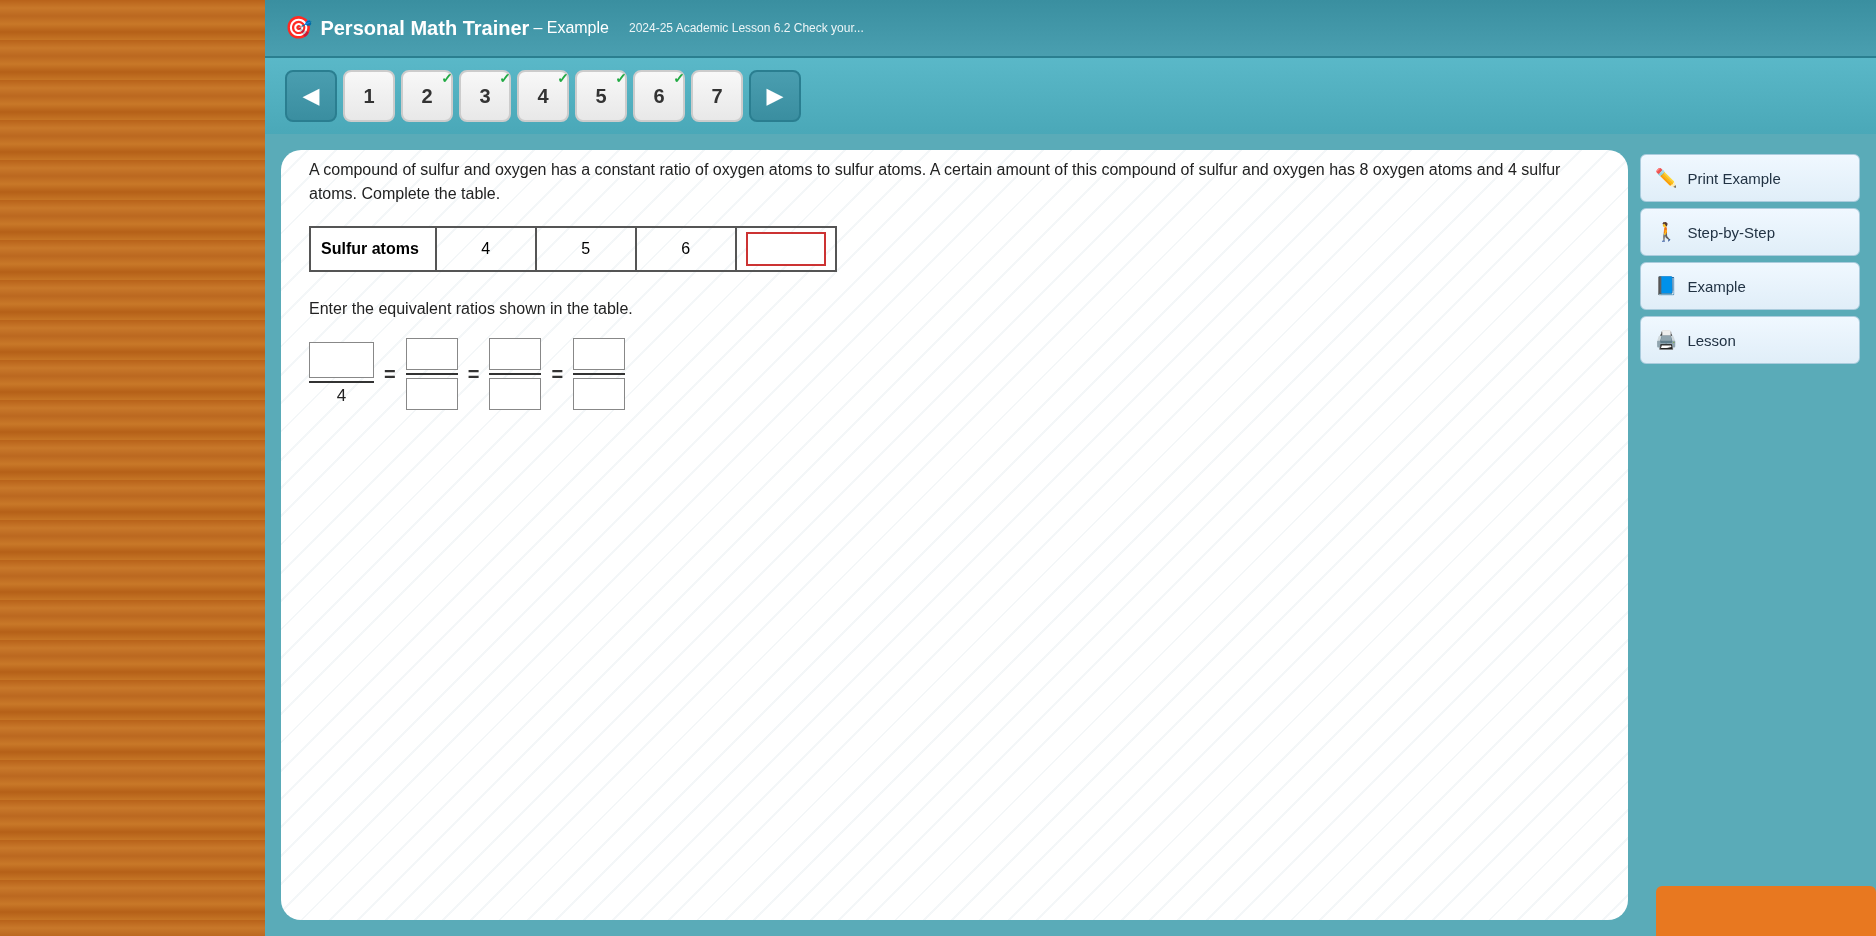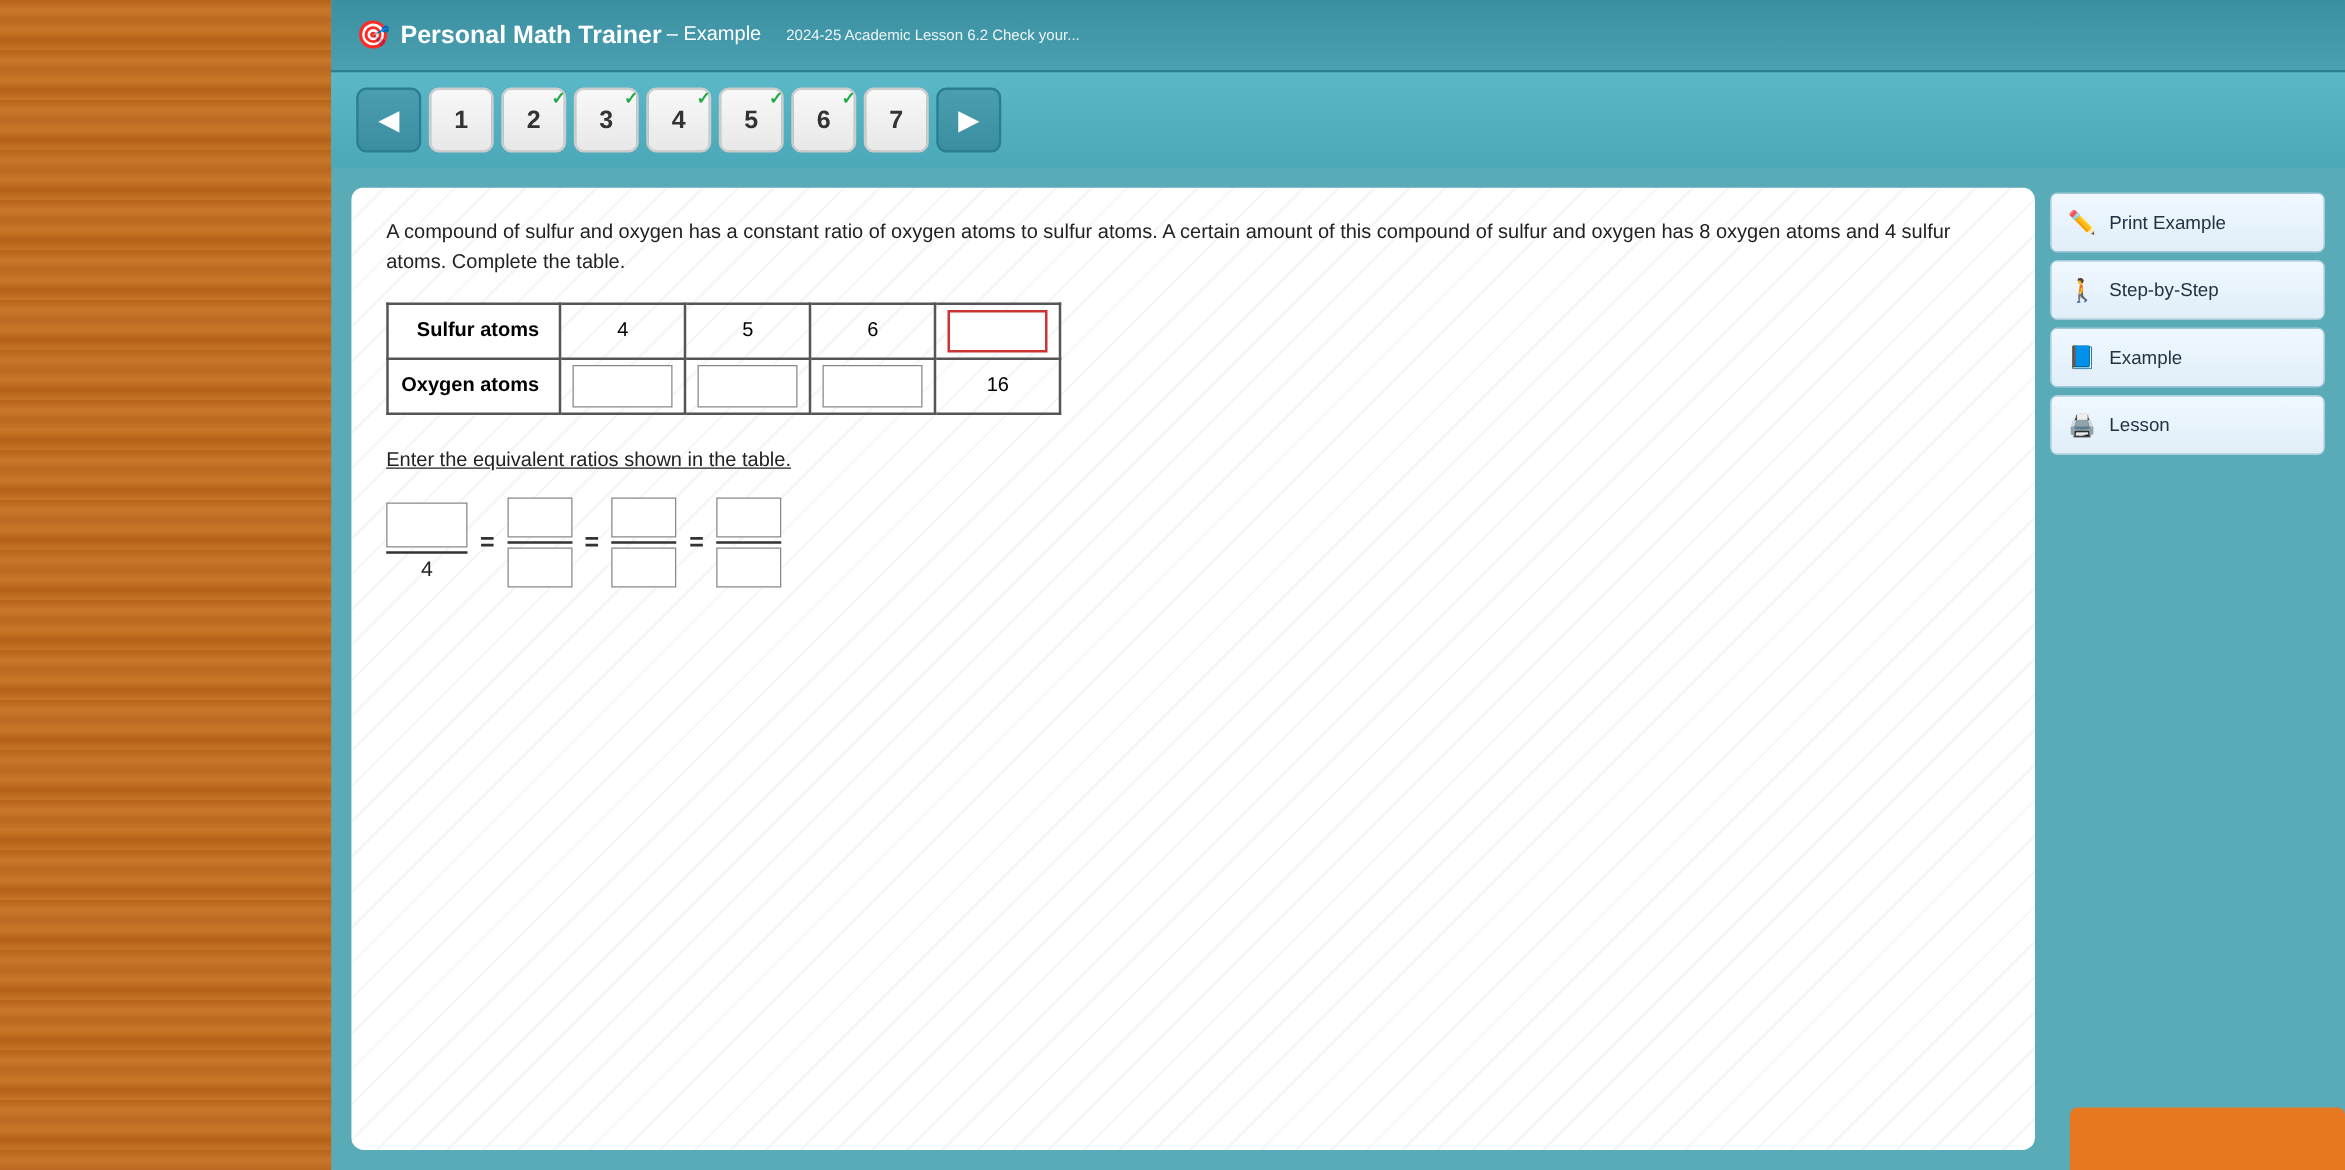--- a/index.html
+++ b/index.html
@@ -117,22 +117,22 @@
       display: flex;
       flex: 1;
       padding: 16px;
       gap: 12px;
     }
 
     
     .question-panel {
       flex: 1;
       background: white;
-      border-radius: 10px;
-      padding: 24px 28px;
+      border-radius: 20px;
+      padding: 8px 28px;
       background-image: repeating-linear-gradient(
         135deg,
         transparent,
         transparent 18px,
         rgba(180,200,210,0.15) 18px,
         rgba(180,200,210,0.15) 20px
       );
       position: relative;
     }
 
@@ -188,21 +188,20 @@
       text-align: center;
       font-size: 16px;
       outline: none;
     }
 
     
     .ratio-instruction {
       font-size: 16px;
       color: #222;
       margin-bottom: 20px;
-      text-decoration: underline;
     }
 
     .ratio-row {
       display: flex;
       align-items: center;
       gap: 10px;
       margin-top: 8px;
     }
 
     .fraction-container {
@@ -329,33 +328,20 @@
         <tbody>
             <tr>
           <td class="row-label">Sulfur atoms</td>
           <td>4</td>
           <td>5</td>
           <td>6</td>
           <td class="input-cell">
             <input type="text" value="" style="border: 2px solid rgb(204, 51, 51);">
           </td>
         </tr>
-        <tr>
-          <td class="row-label">Oxygen atoms</td>
-          <td class="blank-input">
-            <input type="text" value="" style="">
-          </td>
-          <td class="blank-input">
-            <input type="text" value="" style="">
-          </td>
-          <td class="blank-input">
-            <input type="text" value="" style="">
-          </td>
-          <td>16</td>
-        </tr>
       </tbody>
         </table>
 
       <p class="ratio-instruction">Enter the equivalent ratios shown in the table.</p>
 
       <div class="ratio-row">
 
         <div class="fraction-container">
           <input type="text" style="width: 65px; height: 36px; border: 1.5px solid rgb(136, 136, 136); text-align: center; font-size: 16px; outline: none;" value="">
           <div style="width:65px;height:2px;background:#333;margin:3px 0;"></div>

